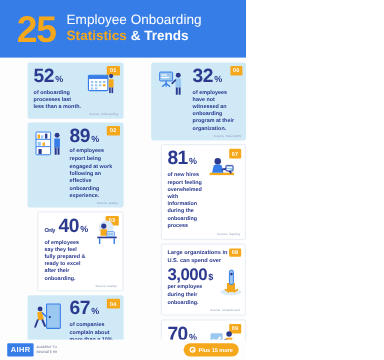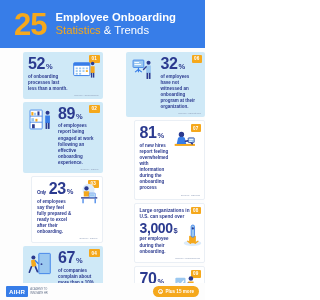--- a/index.html
+++ b/index.html
@@ -11,22 +11,22 @@
   }
   .poster { width:205px; height:300px; position:relative; background:#fdfdfd; }
 
   
   .header {
     height:48px; background:#377DE8;
     display:flex; align-items:center; padding:0 10px 0 14px; gap:9px;
   }
   .big-num { font-size:31px; font-weight:bold; color:#F5A81C; line-height:1; letter-spacing:-1px; }
   .head-lines { line-height:1.12; }
-  .hl1 { font-size:11.3px; font-weight:bold; color:#ffffff; white-space:nowrap; }
-  .hl2 { font-size:11.3px; font-weight:normal; color:#ffffff; white-space:nowrap; }
+  .hl1 { font-size:11.3px; font-weight:normal; color:#ffffff; white-space:nowrap; }
+  .hl2 { font-size:11.3px; font-weight:bold; color:#ffffff; white-space:nowrap; }
   .hl2 .accent { color:#F5A81C; }
 
   
   .grid {
     position:absolute; top:52px; left:0; width:205px;
     display:flex; gap:3px; padding:0 3px;
   }
   .col { width:99.5px; display:flex; flex-direction:column; gap:3px; }
 
   .card {
@@ -182,21 +182,21 @@
         </div>
         <div class="src">Source: Gallup</div>
       </div>
 
       <div class="card white">
         <div class="badge">03</div>
         <div class="body-row">
           <div class="txtwrap">
             <div class="stat">
                 <span class="only-pre">Only</span>
-                <span>23</span>
+                <span>40</span>
                 <span class="unit">%</span>
               </div>
             <div class="desc">of employees say they feel fully prepared &amp; ready to excel after their onboarding.</div>
           </div>
           <div class="ill ill-r">
             <svg viewBox="0 0 40 40">
                 <circle cx="20" cy="13" r="9" fill="#DCEBFA"></circle>
                 <circle cx="17" cy="11" r="3.2" fill="#2B3A8F"></circle>
                 <path d="M13 15 h8 v8 h-8 z" fill="#F5A81C"></path>
                 <rect x="9" y="24" width="24" height="2" fill="#2B3A8F"></rect>

